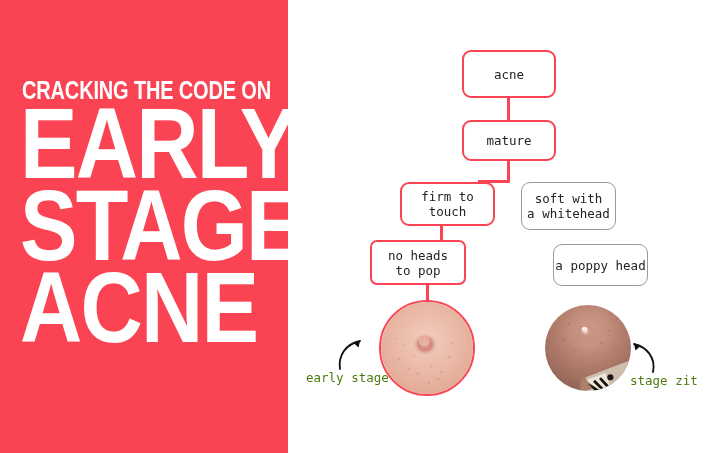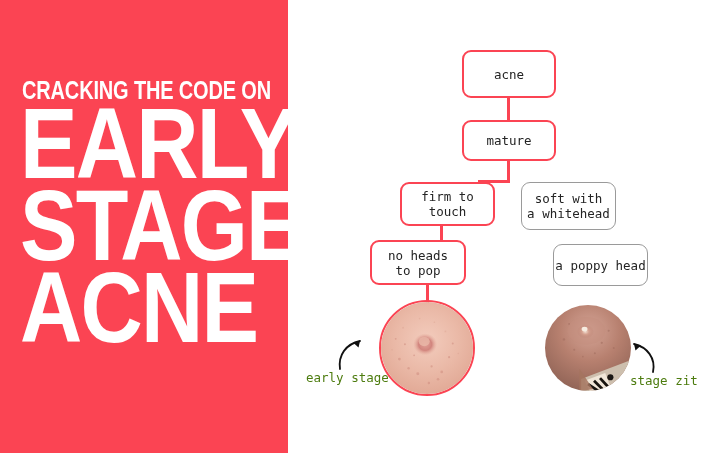--- a/index.html
+++ b/index.html
@@ -55,21 +55,21 @@
     line-height:15px;
     color:#242424;
     white-space:pre-line;
   }
   .node.red{ border:2px solid #fb4453; }
   .node.grey{ border:1.4px solid #9a9a9a; }
 
   .n-acne   { left:462px; top:50px;  width:94px; height:48px; }
   .n-redness{ left:462px; top:120px; width:94px; height:41px; }
   .n-firm   { left:400px; top:182px; width:95px; height:44px; }
-  .n-noheads{ left:370px; top:240px; width:96px; height:45px; }
+  .n-noheads{ left:370px; top:240px; width:96px; height:45px;border-radius:7px; }
   .n-soft   { left:521px; top:182px; width:95px; height:48px; }
   .n-poppy  { left:553px; top:244px; width:95px; height:42px; }
 
   
   .conn{position:absolute;background:#fb4453;}
   .c1{ left:507px; top:97px;  width:2.5px; height:24px; }           
   .c2v{left:507px; top:160px; width:2.5px; height:22px; }           
   .c2h{left:478px; top:180px; width:32px;  height:2.5px; }          
   .c2d{left:478px; top:180px; width:2.5px; height:4px; }
   .c3v{left:440px; top:225px; width:2.5px; height:16px; }           

